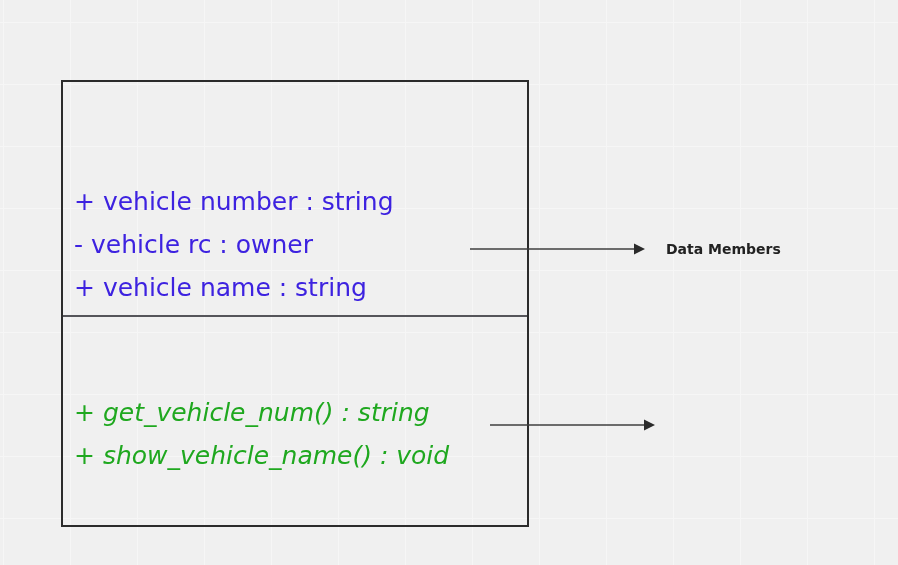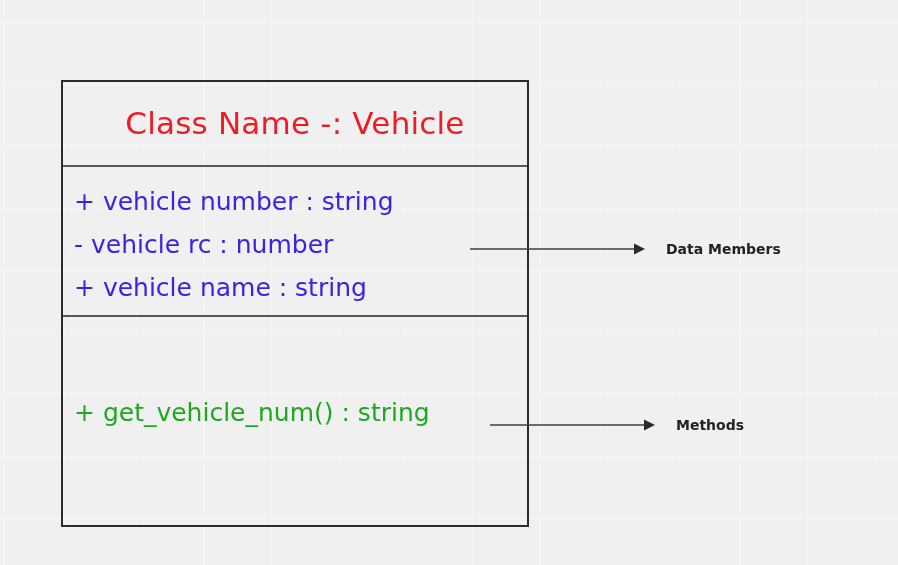--- a/index.html
+++ b/index.html
@@ -74,21 +74,21 @@
     padding: 28px 0 0 11px;
   }
 
   .member-line {
     font-size: 25px;
     line-height: 43px;
     white-space: nowrap;
   }
 
   .member-attr { color: #3d22e0; }
-  .member-meth { color: #1fa81f; }
+  .member-meth { color: #1fa81f; font-style: italic; }
 
   
   .annotation {
     position: absolute;
     display: flex;
     align-items: center;
     height: 24px;
   }
 
   .annotation-arrow {
@@ -114,45 +114,42 @@
     top: 413px;
   }
 </style>
 </head>
 <body>
 
 <div id="canvas">
 
   <div class="class-box">
 
-    <div class="compartment compartment-title">
-      <div class="class-title">Class Name -: Vehicle</div>
-    </div>
 
     <div class="compartment compartment-attributes">
       <div class="member-line member-attr">+ vehicle number : string</div>
-      <div class="member-line member-attr">- vehicle rc : number</div>
+      <div class="member-line member-attr">- vehicle rc : owner</div>
       <div class="member-line member-attr">+ vehicle name : string</div>
     </div>
 
     <div class="compartment compartment-methods">
       <div class="member-line member-meth">+ get_vehicle_num() : string</div>
+      <div class="member-line member-meth">+ show_vehicle_name() : void</div>
     </div>
 
   </div>
 
   <div class="annotation" id="annotation-data-members">
     <svg class="annotation-arrow" width="175" height="24" viewBox="0 0 175 24">
       <line x1="0" y1="12" x2="164" y2="12" stroke="#3f3f3f" stroke-width="1.6"></line>
       <polygon points="164,6.5 175,12 164,17.5" fill="#2b2b2b"></polygon>
     </svg>
     <span class="annotation-label">Data Members</span>
   </div>
 
   <div class="annotation" id="annotation-methods">
     <svg class="annotation-arrow" width="165" height="24" viewBox="0 0 165 24">
       <line x1="0" y1="12" x2="154" y2="12" stroke="#3f3f3f" stroke-width="1.6"></line>
       <polygon points="154,6.5 165,12 154,17.5" fill="#2b2b2b"></polygon>
     </svg>
-    <span class="annotation-label">Methods</span>
   </div>
 
 </div>
 
 </body></html>

